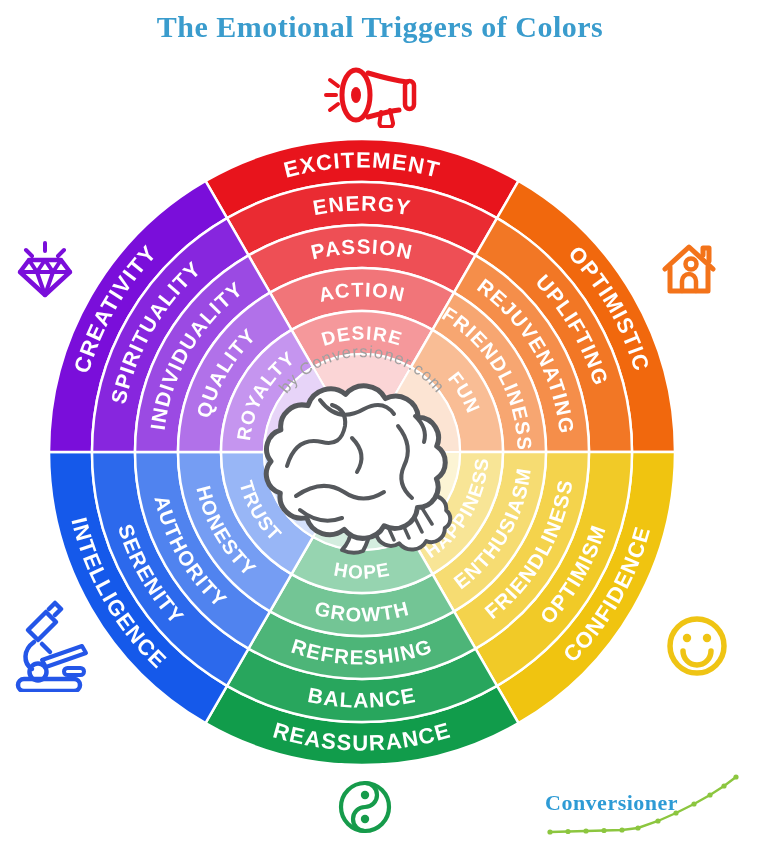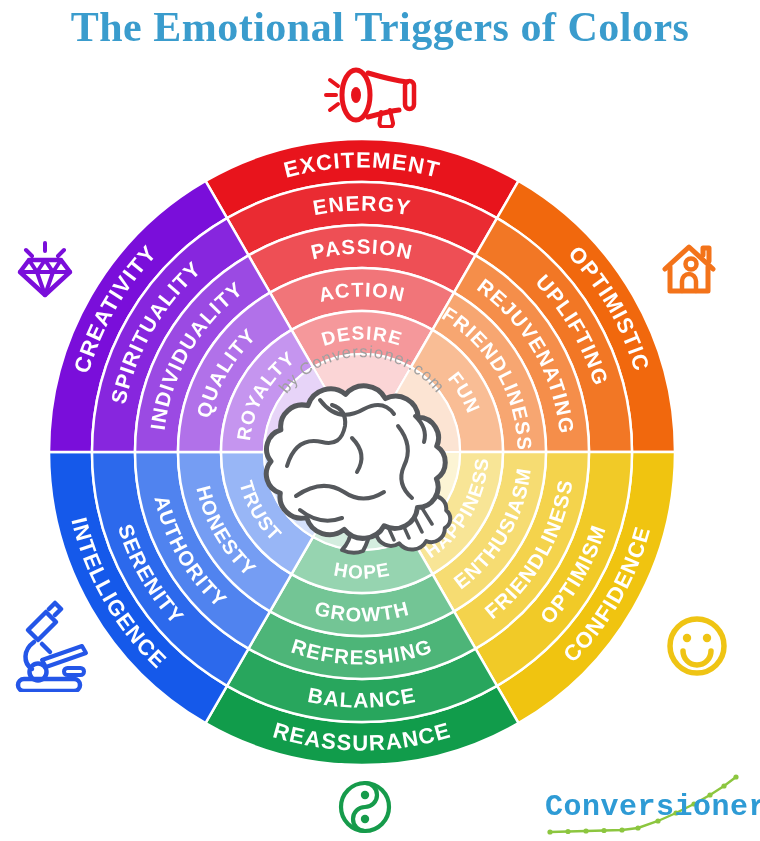--- a/index.html
+++ b/index.html
@@ -1,26 +1,26 @@
 <!DOCTYPE html>
 <html><head>
 <meta charset="utf-8">
 <style>
   html,body{margin:0;padding:0;background:#fff;}
   body{width:760px;height:841px;position:relative;overflow:hidden;
        font-family:"Liberation Sans",sans-serif;}
   .title{position:absolute;top:0px;left:0;right:0;text-align:center;
          font-family:"Liberation Serif",serif;font-weight:700;
-         font-size:42px;letter-spacing:.5px;line-height:54px;}
+         font-size:30px;letter-spacing:.5px;line-height:54px;}
   .icon{position:absolute;}
   #wheel-svg{position:absolute;left:0;top:0;}
   .logo{position:absolute;left:540px;top:760px;width:215px;height:78px;}
   .logo-text{position:absolute;left:5px;top:30px;width:205px;
-             font-family:Liberation Mono, monospace;font-weight:700;
-             font-size:30px;letter-spacing:.5px;}
+             font-family:Liberation Serif, serif;font-weight:700;
+             font-size:22px;letter-spacing:.5px;}
   .logo svg{position:absolute;left:0;top:0;}
 </style>
 </head>
 <body>
 
 <div>
 
   <div class="title" style="color: rgb(58, 156, 205);">The Emotional Triggers of Colors</div>
 
   <svg id="wheel-svg" width="760" height="841" viewBox="0 0 760 841">

